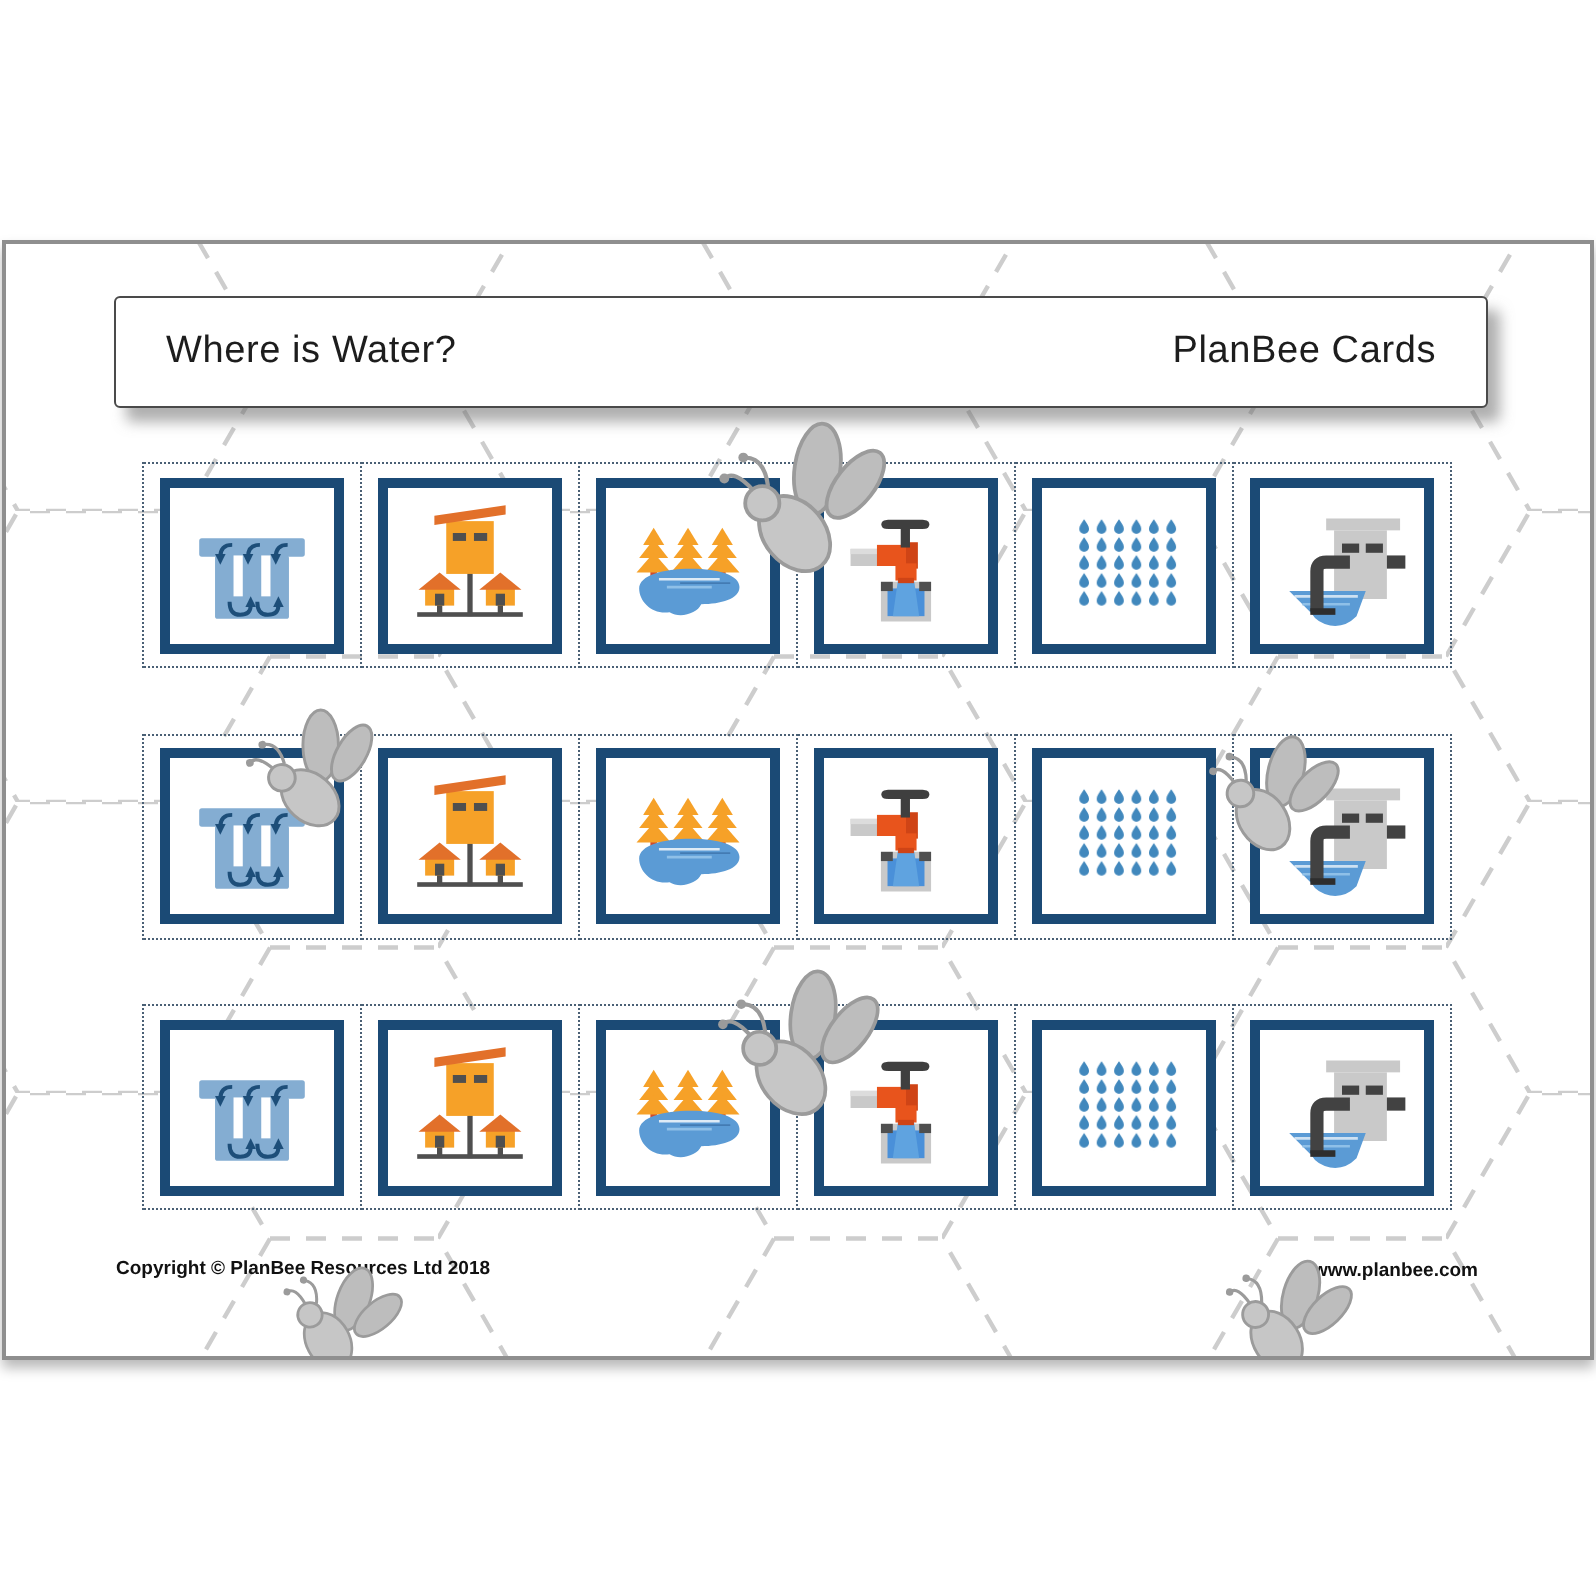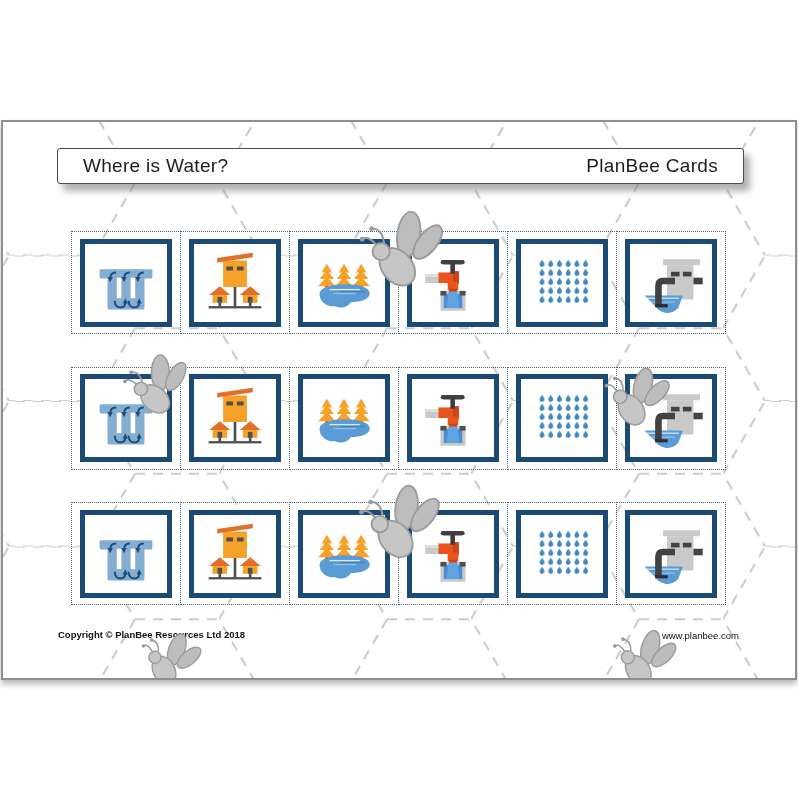--- a/index.html
+++ b/index.html
@@ -9,21 +9,21 @@
   }
   
   .page{
     position:absolute;left:1px;right:1px;top:120px;height:556px;
     background:#ffffff;border:2px solid #8f8f8f;overflow:hidden;
     box-shadow:0 4px 6px rgba(0,0,0,.28);
   }
   .hex-bg{position:absolute;left:0;top:0;width:100%;height:100%;z-index:0;}
   
   .header-bar{
-    position:absolute;left:54px;top:26px;width:687px;height:36px;z-index:2;
+    position:absolute;left:54px;top:26px;width:687px;height:56px;z-index:2;
     background:#ffffff;border:1.5px solid #4a4a4a;border-radius:3px;
     box-shadow:6px 7px 7px rgba(110,110,110,.55);
     display:flex;align-items:center;justify-content:space-between;
     padding:0 25px;box-sizing:border-box;
   }
   .header-bar .title,.header-bar .subtitle{
     font-size:19px;color:#1d1d1d;letter-spacing:.3px;
   }
   
   #card-grid{position:absolute;left:68px;top:109px;width:655px;z-index:1;}
@@ -38,21 +38,21 @@
     display:flex;align-items:center;justify-content:center;
   }
   .card-icon{width:70px;height:66px;display:block;}
   
   .footer-copyright{
     position:absolute;left:55px;top:507px;z-index:2;
     font-size:9.5px;font-weight:bold;color:#111;
   }
   .footer-website{
     position:absolute;right:56px;top:508px;z-index:2;
-    font-size:9.5px;font-weight:normal;color:#111;
+    font-size:9.5px;font-weight:bold;color:#111;
   }
   
   .bee{position:absolute;z-index:3;}
   .bee-1{left:350px;top:84px;width:100px;height:95px;}
   .bee-2{left:112px;top:229px;width:86px;height:74px;transform:rotate(-8deg);}
   .bee-3{left:597px;top:238px;width:74px;height:80px;transform:rotate(6deg);}
   .bee-4{left:349px;top:358px;width:98px;height:92px;}
   .bee-5{left:128px;top:506px;width:78px;height:68px;transform:rotate(12deg);}
   .bee-6{left:601px;top:503px;width:80px;height:72px;transform:rotate(8deg);}
 </style>

